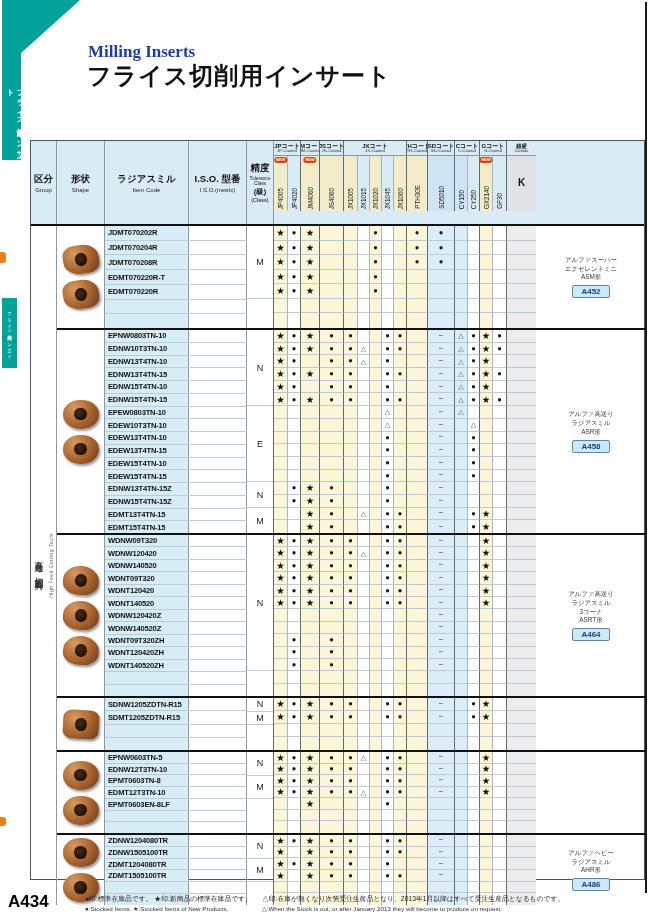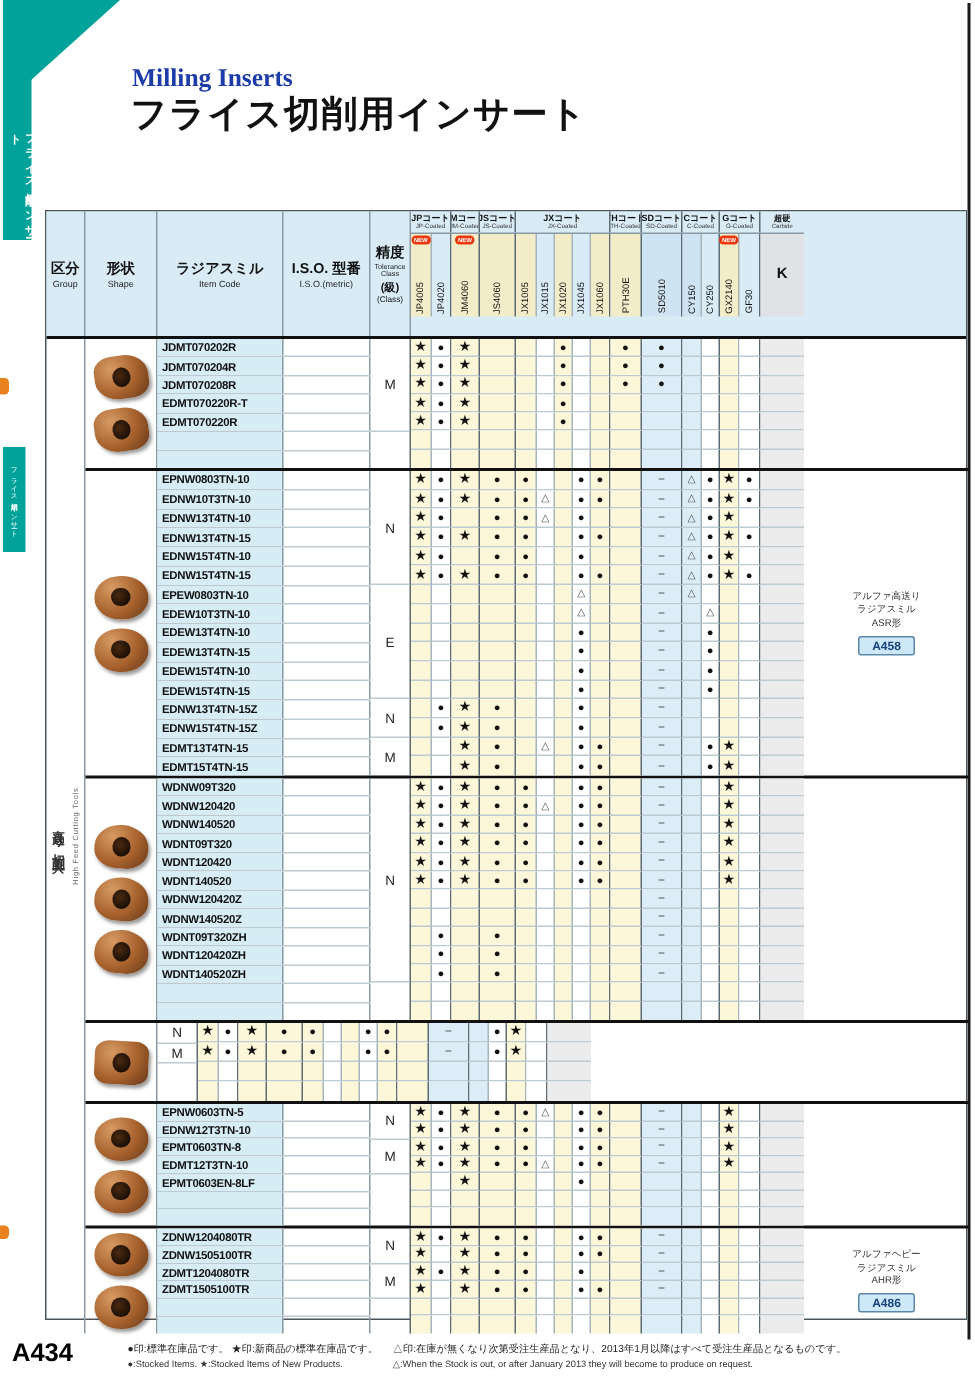--- a/index.html
+++ b/index.html
@@ -255,21 +255,21 @@
             </div>
           </div>
         </div>
       </div>
       <div class="tbody">
         <div class="cat-cell">
           <span class="cat-jp">高送り切削工具</span>
           <span class="cat-en">High Feed Cutting Tools</span>
         </div>
         <div class="groups">
-          <div class="grp" style="height: 88px; flex: 0 0 auto;">
+          <div class="grp" style="height: 104px; flex: 0 0 auto;">
             <div class="shape-cell">
               <div class="shape sh-para"></div>
               <div class="shape sh-para"></div>
             </div>
             <div class="rows-left">
               <div class="lrow">
                 <div class="code-cell">JDMT070202R</div>
                 <div class="iso-cell"></div>
               </div>
               <div class="lrow">
@@ -473,20 +473,26 @@
                 <div class="mcell t-white" style="width: 12px;"></div>
                 <div class="mcell gend t-cream" style="width: 13px;"></div>
                 <div class="mcell gend t-cream" style="width: 21px;"></div>
                 <div class="mcell gend t-blue" style="width: 27px;"></div>
                 <div class="mcell t-blue" style="width: 13px;"></div>
                 <div class="mcell gend t-white" style="width: 12px;"></div>
                 <div class="mcell t-cream" style="width: 13px;"></div>
                 <div class="mcell gend t-white" style="width: 14px;"></div>
                 <div class="mcell gend t-grey" style="width: 29px; border-right: none;"></div>
               </div>
+            </div>
+            <div class="cutter-cell">
+              <span class="cut-line">アルファスーパー</span>
+              <span class="cut-line">エクセレントミニ</span>
+              <span class="cut-line">ASM形</span>
+              <span class="pageref">A452</span>
             </div>
           </div>
           <div class="grp" style="height: 205px; flex: 0 0 auto;">
             <div class="shape-cell">
               <div class="shape sh-round"></div>
               <div class="shape sh-round"></div>
             </div>
             <div class="rows-left">
               <div class="lrow">
                 <div class="code-cell">EPNW0803TN-10</div>
@@ -1503,24 +1509,49 @@
                 <div class="mcell gend t-cream" style="width: 13px;"></div>
                 <div class="mcell gend t-cream" style="width: 21px;"></div>
                 <div class="mcell gend t-blue" style="width: 27px;"></div>
                 <div class="mcell t-blue" style="width: 13px;"></div>
                 <div class="mcell gend t-white" style="width: 12px;"></div>
                 <div class="mcell t-cream" style="width: 13px;"></div>
                 <div class="mcell gend t-white" style="width: 14px;"></div>
                 <div class="mcell gend t-grey" style="width: 29px; border-right: none;"></div>
               </div>
             </div>
+            <div class="cutter-cell">
+              <span class="cut-line">アルファ高送り</span>
+              <span class="cut-line">ラジアスミル</span>
+              <span class="cut-line">3コーナ</span>
+              <span class="cut-line">ASRT形</span>
+              <span class="pageref">A464</span>
+            </div>
           </div>
           <div class="grp" style="height: 54px; flex: 0 0 auto;">
             <div class="shape-cell">
               <div class="shape sh-square"></div>
+            </div>
+            <div class="rows-left">
+              <div class="lrow">
+                <div class="code-cell">SDNW1205ZDTN-R15</div>
+                <div class="iso-cell"></div>
+              </div>
+              <div class="lrow">
+                <div class="code-cell">SDMT1205ZDTN-R15</div>
+                <div class="iso-cell"></div>
+              </div>
+              <div class="lrow">
+                <div class="code-cell"></div>
+                <div class="iso-cell"></div>
+              </div>
+              <div class="lrow">
+                <div class="code-cell"></div>
+                <div class="iso-cell"></div>
+              </div>
             </div>
             <div class="tol-cell">
               <div class="tol-span" style="flex: 1 1 0%;">N</div>
               <div class="tol-span" style="flex: 1 1 0%;">M</div>
               <div class="tol-span" style="flex: 2 1 0%;"></div>
             </div>
             <div class="marks-area" style="width: 262px;">
               <div class="mrow">
                 <div class="mcell t-cream" style="width: 14px;">
                   <span class="sym-s">★</span>

